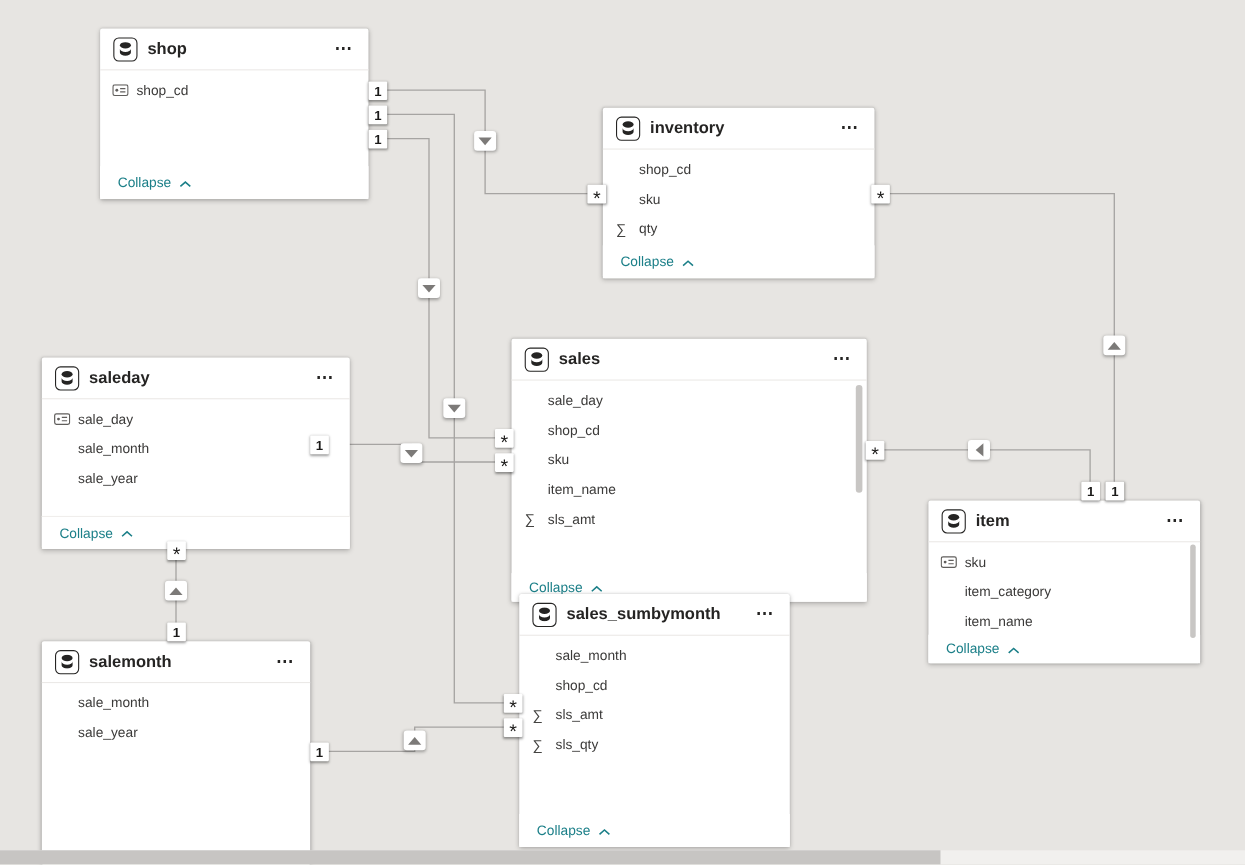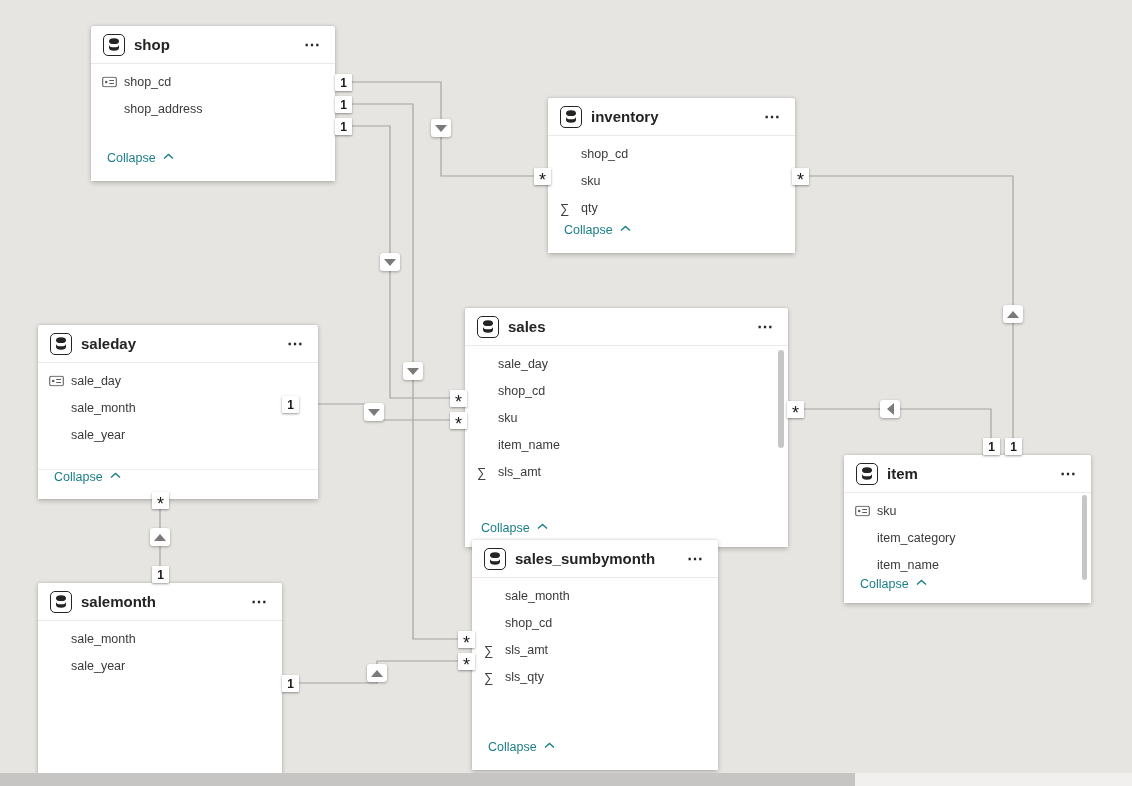--- a/index.html
+++ b/index.html
@@ -38,21 +38,21 @@
   .field {
     height:27px; display:flex; align-items:center;
     padding-left:33px; position:relative;
     font-size:12.5px; color:#3b3a39; white-space:nowrap;
   }
   .f-icon { position:absolute; left:11px; top:50%; transform:translateY(-50%);
     display:flex; align-items:center; color:#605e5c; }
   .f-icon.sigma { font-size:13px; color:#444341; left:12px; }
   .card-footer {
     position:absolute; left:0; right:0; bottom:0; height:30px;
-    display:flex; padding-left:16px;
+    display:flex; align-items:center; padding-left:16px;
     font-size:12.5px; color:#1b7f88; cursor:pointer; background:#fff;
   }
   .card-footer.divided { border-top:1px solid #f0eeec; }
   .card-footer.tight { height:26px; }
   .chev { margin-left:7px; margin-top:2px; }
 
   
   .vthumb {
     position:absolute; background:#c8c6c4; border-radius:3px; z-index:3; cursor:pointer;
   }
@@ -125,23 +125,20 @@
         <span class="f-icon">
           <svg width="15" height="11" viewBox="0 0 15 11">
               <rect x="0.7" y="0.7" width="13.6" height="9.6" rx="1.6" fill="none" stroke="#605e5c" stroke-width="1.1"></rect>
               <circle cx="4.2" cy="5.5" r="1.3" fill="#605e5c"></circle>
               <line x1="7.2" y1="4" x2="12" y2="4" stroke="#605e5c" stroke-width="1.1"></line>
               <line x1="7.2" y1="7" x2="12" y2="7" stroke="#605e5c" stroke-width="1.1"></line>
             </svg>
         </span>
         <span>shop_cd</span>
       </div>
-      <div class="field">
-          <span>shop_address</span>
-        </div>
     </div>
     <div class="card-footer">
       <span>Collapse</span>
       <svg class="chev" width="11" height="7">
           <polyline points="1,5.5 5.5,1.5 10,5.5" fill="none" stroke="#1b7f88" stroke-width="1.4"></polyline>
         </svg>
     </div>
   </div>
 
   <div class="card" style="left:548px;top:98px;width:247px;height:155px">

